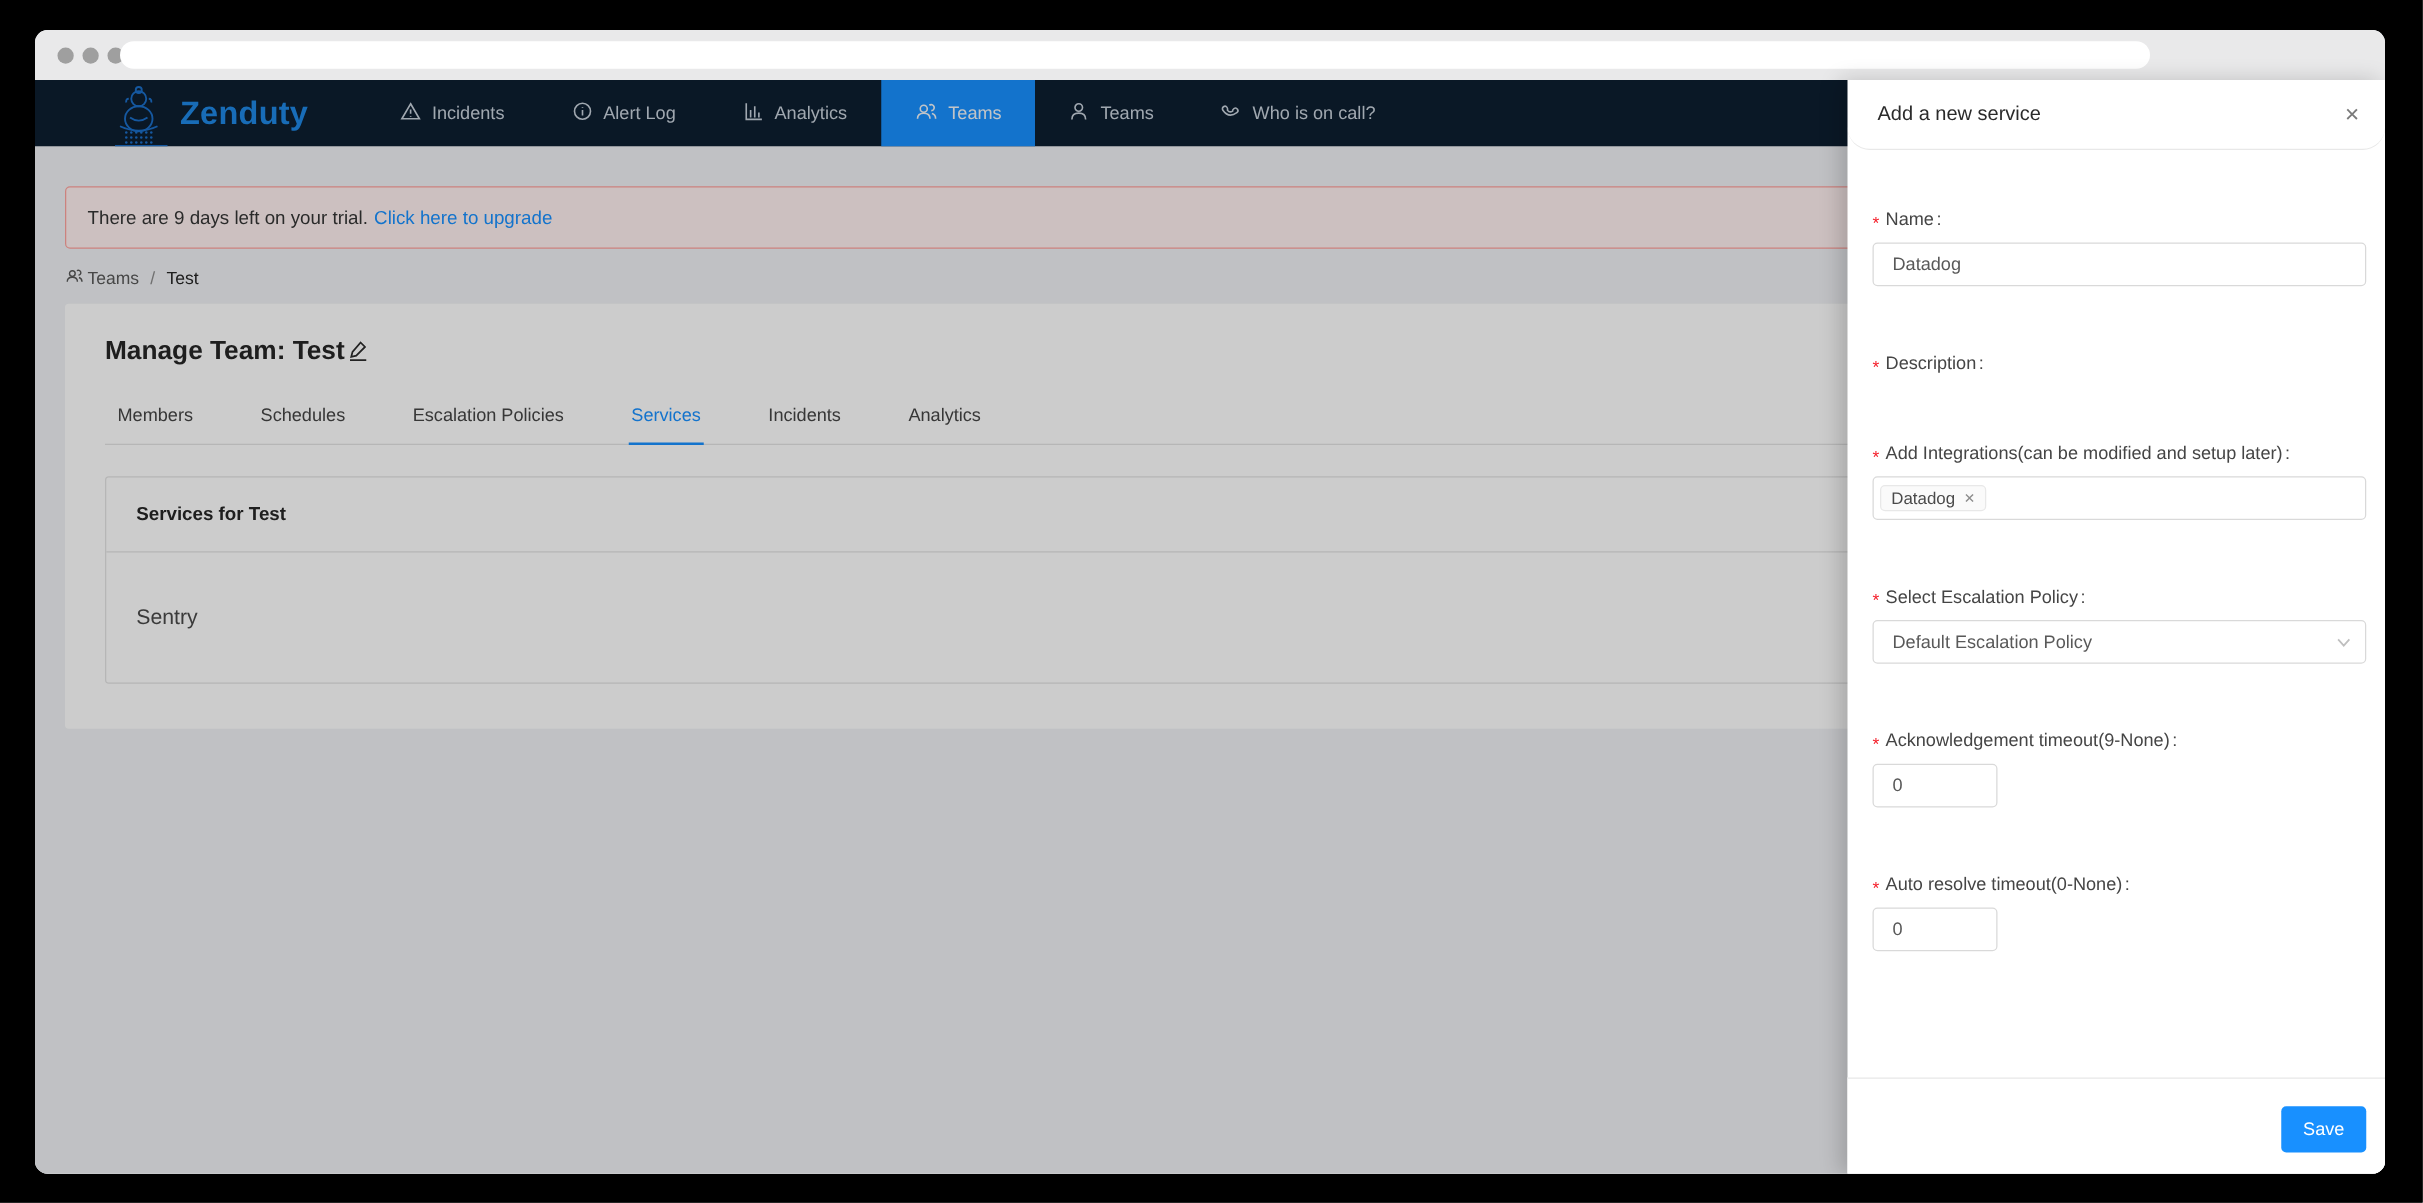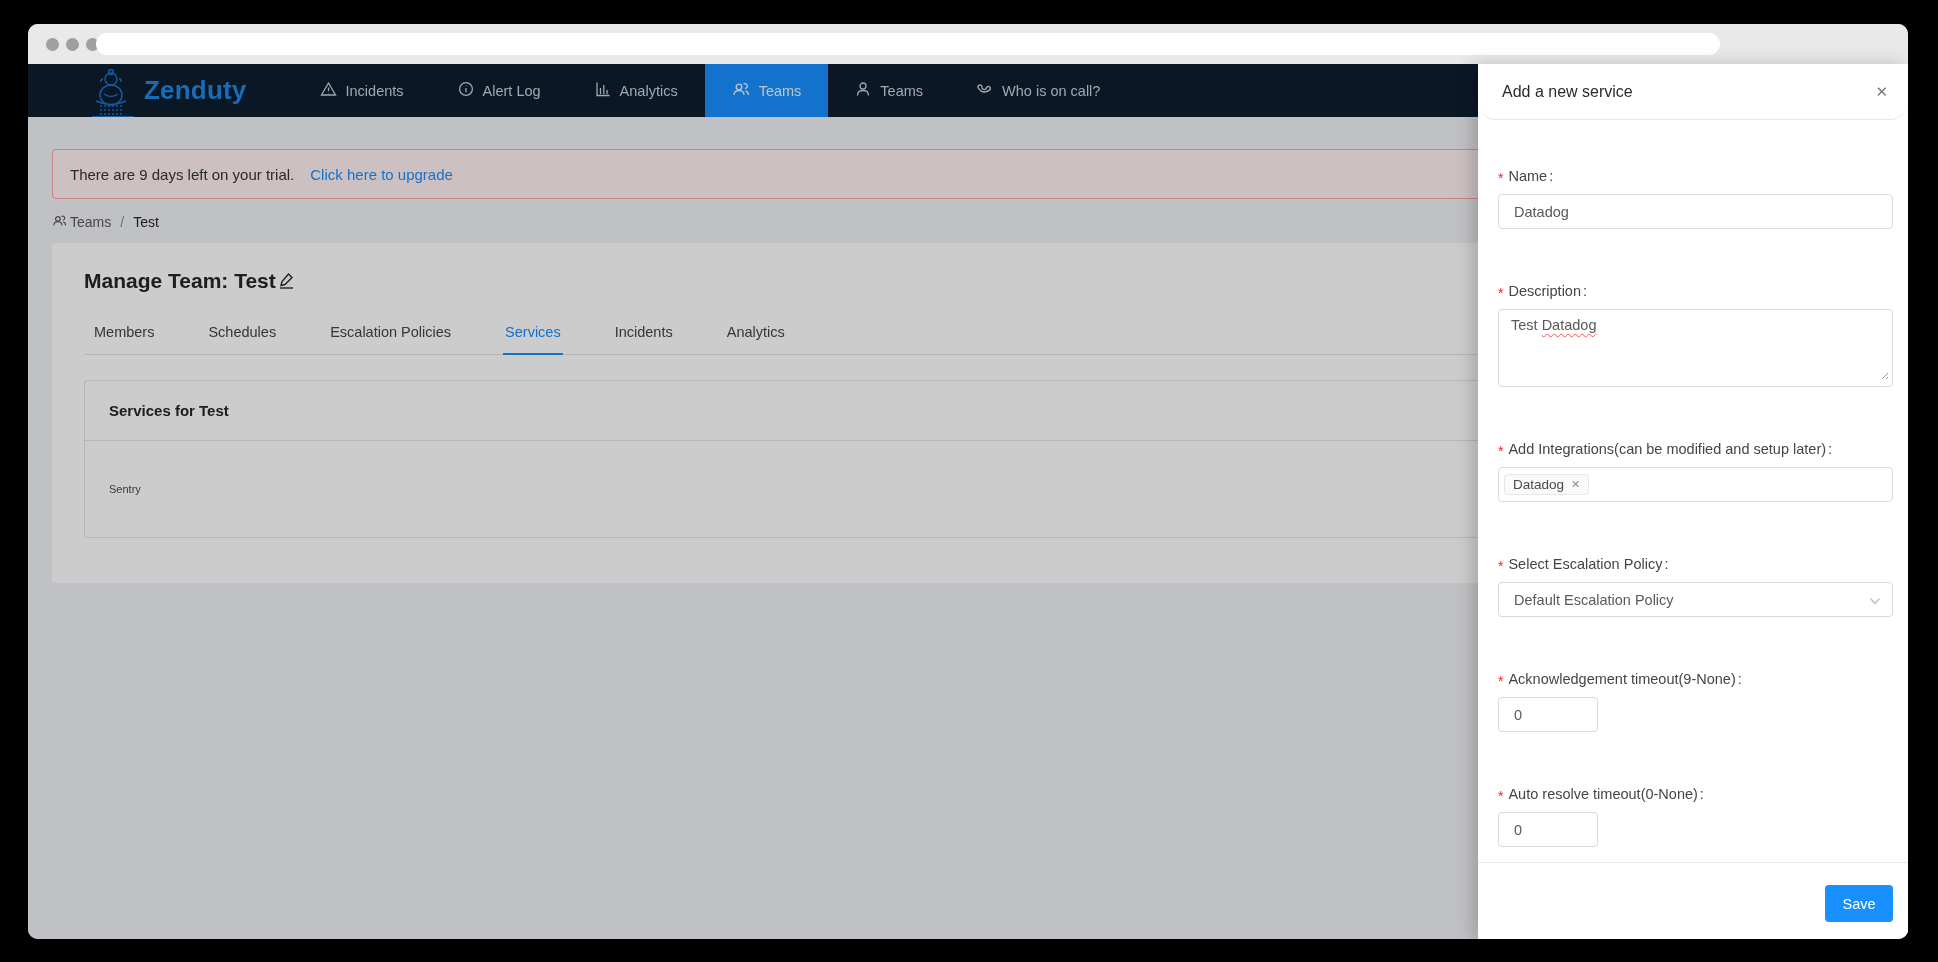--- a/index.html
+++ b/index.html
@@ -26,39 +26,39 @@
   .nav-item { display:flex; align-items:center; gap:9px; padding:0 27px; font-size:14.5px; cursor:pointer; }
   .nav-item svg { stroke:#c9d2dc; }
   .nav-item.active { background:#1890ff; color:#f2f6fa; }
   .nav-item.active svg { stroke:#f2f6fa; }
 
   
   .viewport { position:relative; height:820px; background:#f0f2f5; }
 
   .trial-banner { margin:32px 24px 0; height:50px; background:#fff1f0; border:1px solid #ffa39e;
     border-radius:4px; display:flex; align-items:center; padding:0 17px; font-size:15px; color:#353535; }
-  .trial-banner a { color:#1890ff; text-decoration:none; margin-left:16px; cursor:pointer; }
+  .trial-banner a { color:#1890ff; text-decoration:none; margin-left:5px; cursor:pointer; }
 
   .breadcrumb { margin:15px 24px 0; font-size:14px; color:#595959; display:flex; align-items:center; }
   .breadcrumb .bc-sep { margin:0 9px; color:#8c8c8c; }
   .bc-root { display:flex; align-items:center; gap:3px; cursor:pointer; }
   .bc-current { color:#262626; }
 
   .team-card { margin:13px 24px 0; background:#fff; border-radius:3px; padding:24px 32px 28px; height:340px; }
   .card-title-row { display:flex; align-items:center; }
   .card-title { font-size:21px; font-weight:700; color:#262626; }
   .edit-icon { cursor:pointer; margin-top:3px; }
 
   .tabs { display:flex; gap:50px; margin-top:20px; border-bottom:1px solid #e4e4e4; padding-left:8px; }
   .tab { padding:10px 2px 13px; font-size:14.5px; color:#454545; cursor:pointer; }
   .tab.active { color:#1890ff; border-bottom:2px solid #1890ff; margin-bottom:-1px; }
 
   .services-panel { margin-top:25px; border:1px solid #e4e4e4; border-radius:3px; background:#fff; }
   .panel-header { padding:21px 24px; border-bottom:1px solid #e4e4e4; font-size:15px; font-weight:700; color:#262626; }
-  .panel-row { padding:42px 24px; font-size:11px; color:#4a4a4a; }
+  .panel-row { padding:42px 24px; font-size:17px; color:#4a4a4a; }
 
   
   .drawer-mask { position:absolute; left:0; right:0; top:40px; bottom:0;
     background:rgba(0,0,0,0.20); z-index:5; }
 
   
   .drawer { position:absolute; top:40px; left:1450px; width:430px; bottom:0; background:#fff;
     z-index:10; box-shadow:-6px 0 16px rgba(0,0,0,0.18); }
   .drawer-header { height:56px; display:flex; align-items:center; justify-content:space-between;
     padding:0 20px 0 24px; border-bottom:1px solid #e8e8e8;border-radius:18px; }
@@ -274,28 +274,20 @@
           </div>
           <input class="text-input" value="Datadog" style="">
         </div>
 
         <div class="field">
           <div class="field-label">
             <span class="req">*</span>
             <span>Description</span>
             <span class="colon">:</span>
           </div>
-          <div class="textarea-box">
-            <span>Test </span><span class="squiggle">Datadog</span>
-            <span class="resize-handle">
-              <svg width="10" height="10" viewBox="0 0 10 10" stroke="#999" stroke-width="1">
-                <path d="M9 3 L3 9"></path>
-                  <path d="M9 7 L7 9"></path>
-              </svg></span>
-          </div>
         </div>
 
         <div class="field">
           <div class="field-label">
             <span class="req">*</span>
             <span>Add Integrations(can be modified and setup later)</span>
             <span class="colon">:</span>
           </div>
           <div class="select-box">
             <span class="chip">

